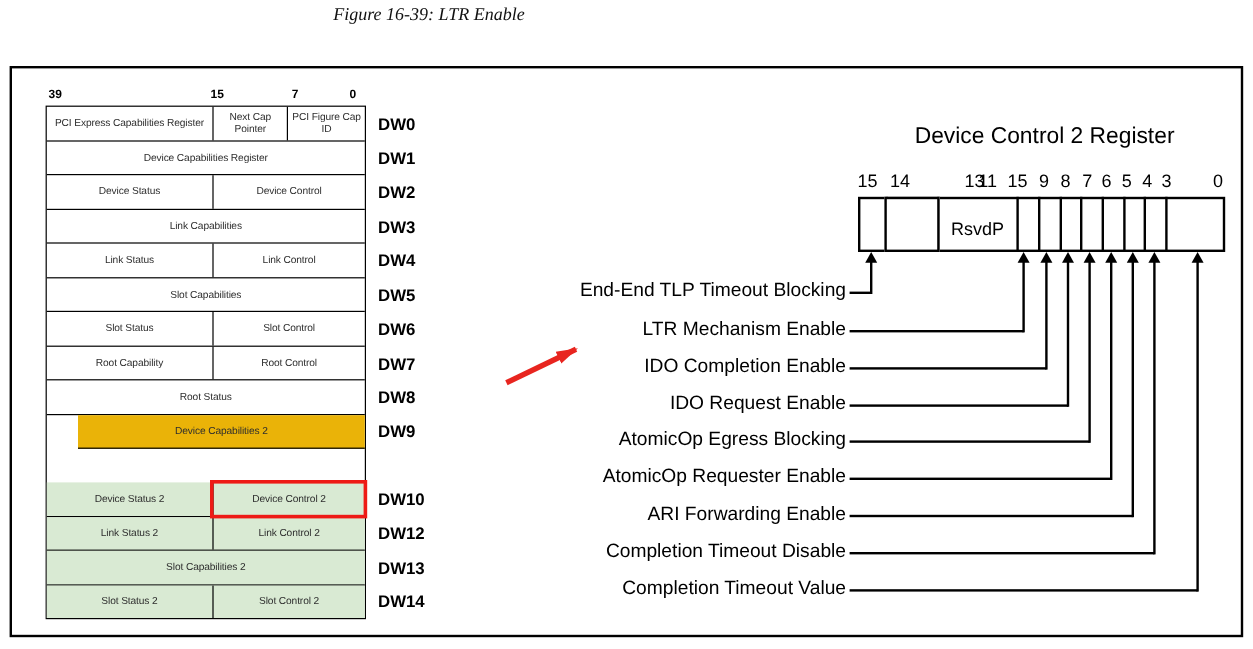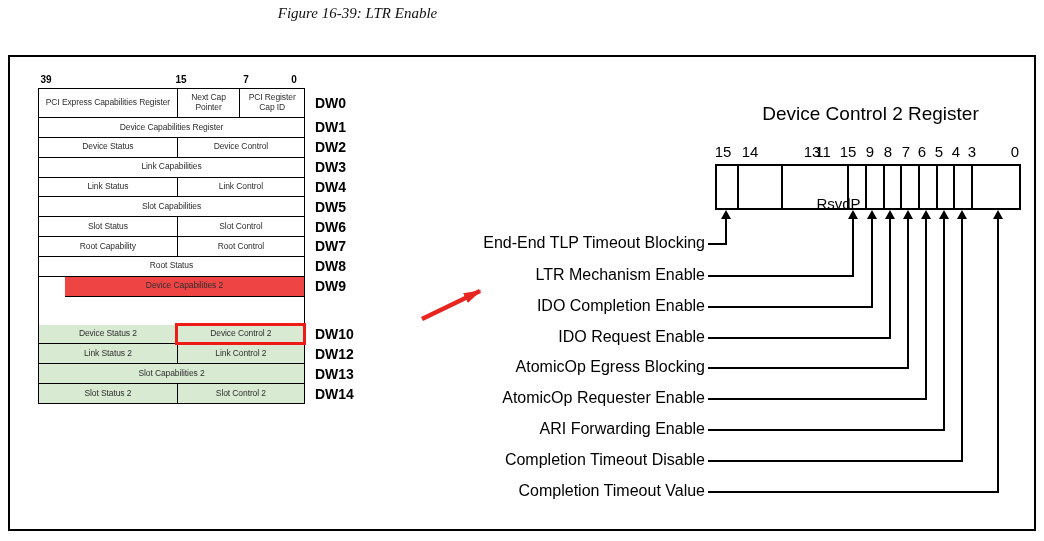--- a/index.html
+++ b/index.html
@@ -4,21 +4,21 @@
 <style>
   html,body{margin:0;padding:0;background:#fff;}
   #stage{position:relative;width:1044px;height:541px;background:#fff;overflow:hidden;
          font-family:"Liberation Sans",sans-serif;color:#000;}
   .abs{position:absolute;}
   .fig-title{left:0;top:5px;width:715px;text-align:center;
              font-family:"Liberation Serif",serif;font-style:italic;font-size:15px;color:#111;}
   .fig-border{left:8px;top:55px;width:1028px;height:476px;border:2.5px solid #000;box-sizing:border-box;}
 
   
-  .map-table{left:38px;top:88px;width:267px;height:316px;display:flex;flex-direction:column;
+  .map-table{left:38px;top:88px;width:267px;height:428px;display:flex;flex-direction:column;
              border:1.5px solid #000;box-sizing:border-box;}
   .map-row{display:flex;position:relative;flex:1 1 auto;border-bottom:1.5px solid #000;min-height:0;}
   .map-row:last-child{border-bottom:none;}
   .map-row.first{flex:0 0 28px;}
   .map-cell{display:flex;align-items:center;justify-content:center;text-align:center;
             font-size:8.5px;letter-spacing:-0.1px;line-height:1.15;color:#2e2e2e;
             padding:0 2px;box-sizing:border-box;min-width:0;}
   .map-cell + .map-cell{border-left:1.5px solid #000;}
   .w-full{width:100%;} .w-left{width:52%;} .w-right{width:48%;}
   .w-c1{width:52%;} .w-c2{width:23.6%;} .w-c3{width:24.4%;}
@@ -45,21 +45,21 @@
 <body>
 
 <div id="stage">
   <div class="abs fig-title">Figure 16-39: LTR Enable</div>
   <div class="abs fig-border"></div>
 
   <div class="abs map-table" id="map-table">
       <div class="map-row first">
         <div class="map-cell w-c1">PCI Express Capabilities Register</div>
         <div class="map-cell w-c2">Next Cap Pointer</div>
-        <div class="map-cell w-c3">PCI Register Cap ID</div>
+        <div class="map-cell w-c3">PCI Figure Cap ID</div>
         <div class="dw-label">DW0</div>
       </div>
       <div class="map-row">
         <div class="map-cell w-full">Device Capabilities Register</div>
         <div class="dw-label">DW1</div>
       </div>
       <div class="map-row">
         <div class="map-cell w-left">Device Status</div>
         <div class="map-cell w-right">Device Control</div>
         <div class="dw-label">DW2</div>
@@ -84,21 +84,21 @@
       </div>
       <div class="map-row">
         <div class="map-cell w-left">Root Capability</div>
         <div class="map-cell w-right">Root Control</div>
         <div class="dw-label">DW7</div>
       </div>
       <div class="map-row">
         <div class="map-cell w-full">Root Status</div>
         <div class="dw-label">DW8</div>
       </div>
-      <div class="map-row green" style="background: #ef4444; margin-left: 26px;">
+      <div class="map-row green" style="background: #eab308; margin-left: 26px;">
         <div class="map-cell w-full">Device Capabilities 2</div>
         <div class="dw-label">DW9</div>
       </div>
       <div class="map-row green" style="background: rgb(217, 234, 211); margin-top: 28px;">
         <div class="map-cell w-left">Device Status 2</div>
         <div class="map-cell w-right hl-red" style="outline-color: rgb(238, 27, 22);">Device Control 2</div>
         <div class="dw-label">DW10</div>
       </div>
       <div class="map-row green" style="background: rgb(217, 234, 211);">
         <div class="map-cell w-left">Link Status 2</div>
@@ -148,21 +148,21 @@
     <div class="abs reg-div" style="left: 781px;"></div>
     <div class="abs reg-div" style="left: 847px;"></div>
     <div class="abs reg-div" style="left: 865px;"></div>
     <div class="abs reg-div" style="left: 883px;"></div>
     <div class="abs reg-div" style="left: 900px;"></div>
     <div class="abs reg-div" style="left: 918px;"></div>
     <div class="abs reg-div" style="left: 936px;"></div>
     <div class="abs reg-div" style="left: 953px;"></div>
     <div class="abs reg-div" style="left: 971px;"></div>
     <div class="abs reg-bold" style="left: 737px; top: 164px; width: 45.5px; height: 46px;"></div>
-    <div class="abs rsvdp" style="left: 782px; top: 180px; width: 65px; height: 46px; padding-left: 24px;">RsvdP</div>
+    <div class="abs rsvdp" style="left: 782px; top: 168px; width: 65px; height: 46px;">RsvdP</div>
     <div class="abs field-label" style="top: 234px;">End-End TLP Timeout Blocking</div>
     <div class="abs hline" style="left: 708px; width: 18px; top: 243px;"></div>
     <div class="abs vline" style="left: 725px; top: 218px; height: 27px;"></div>
     <div class="abs tri" style="left: 721px; top: 210px;"></div>
     <div class="abs field-label" style="top: 266px;">LTR Mechanism Enable</div>
     <div class="abs hline" style="left: 708px; width: 145px; top: 275px;"></div>
     <div class="abs vline" style="left: 852px; top: 218px; height: 59px;"></div>
     <div class="abs tri" style="left: 848px; top: 210px;"></div>
     <div class="abs field-label" style="top: 297px;">IDO Completion Enable</div>
     <div class="abs hline" style="left: 708px; width: 164px; top: 306px;"></div>

